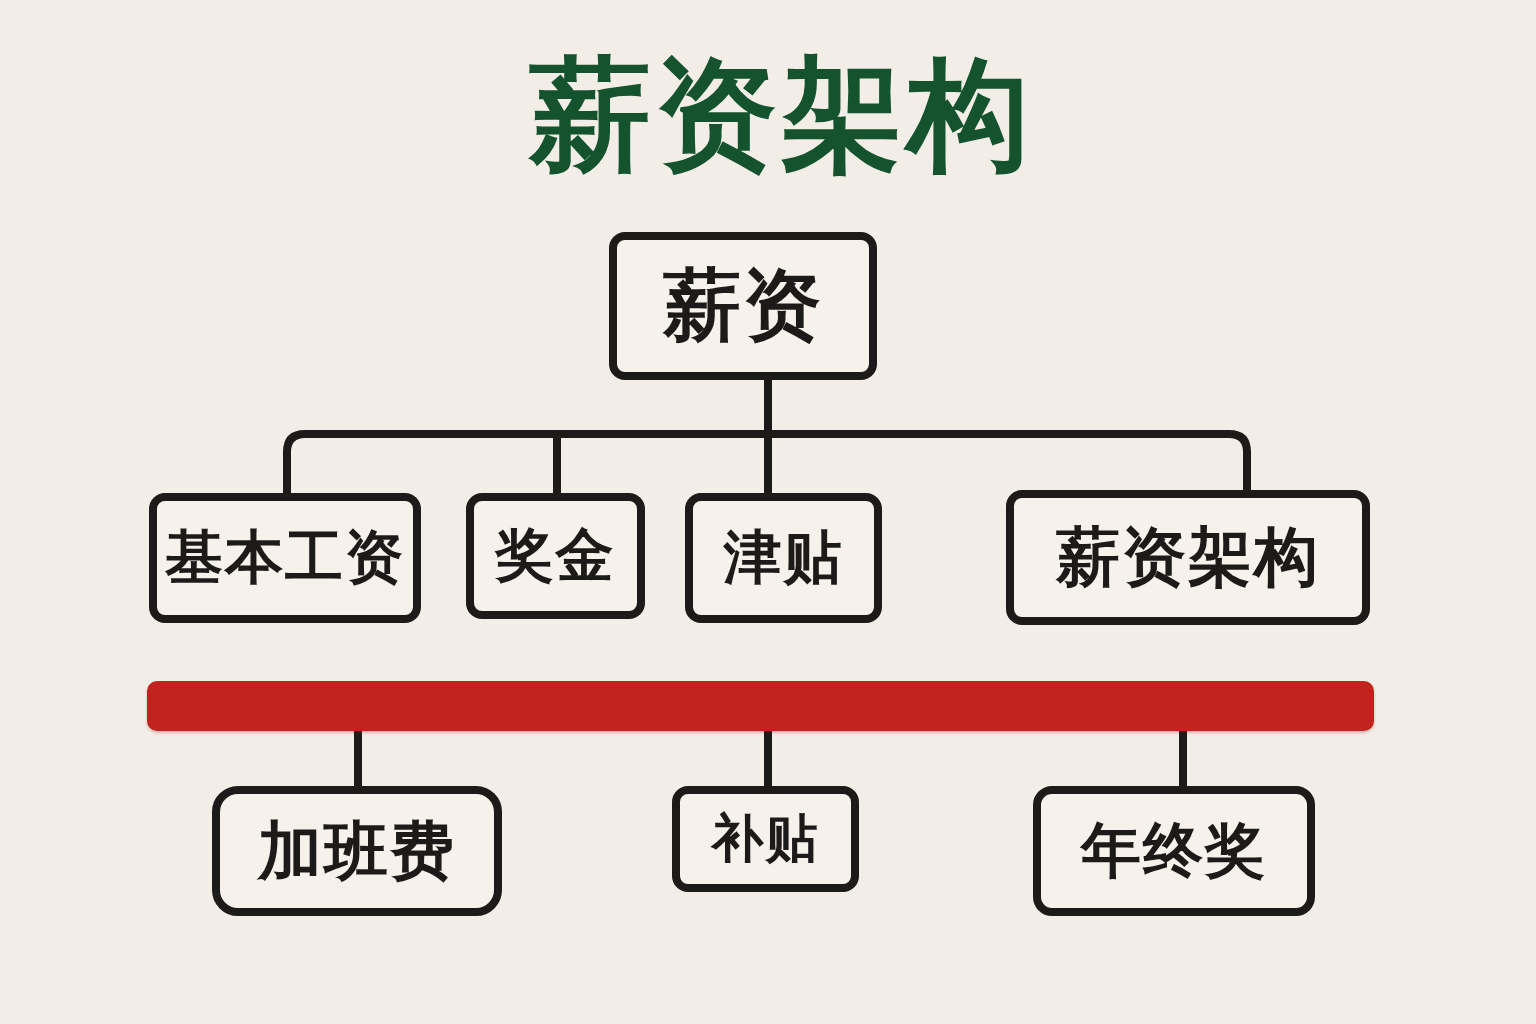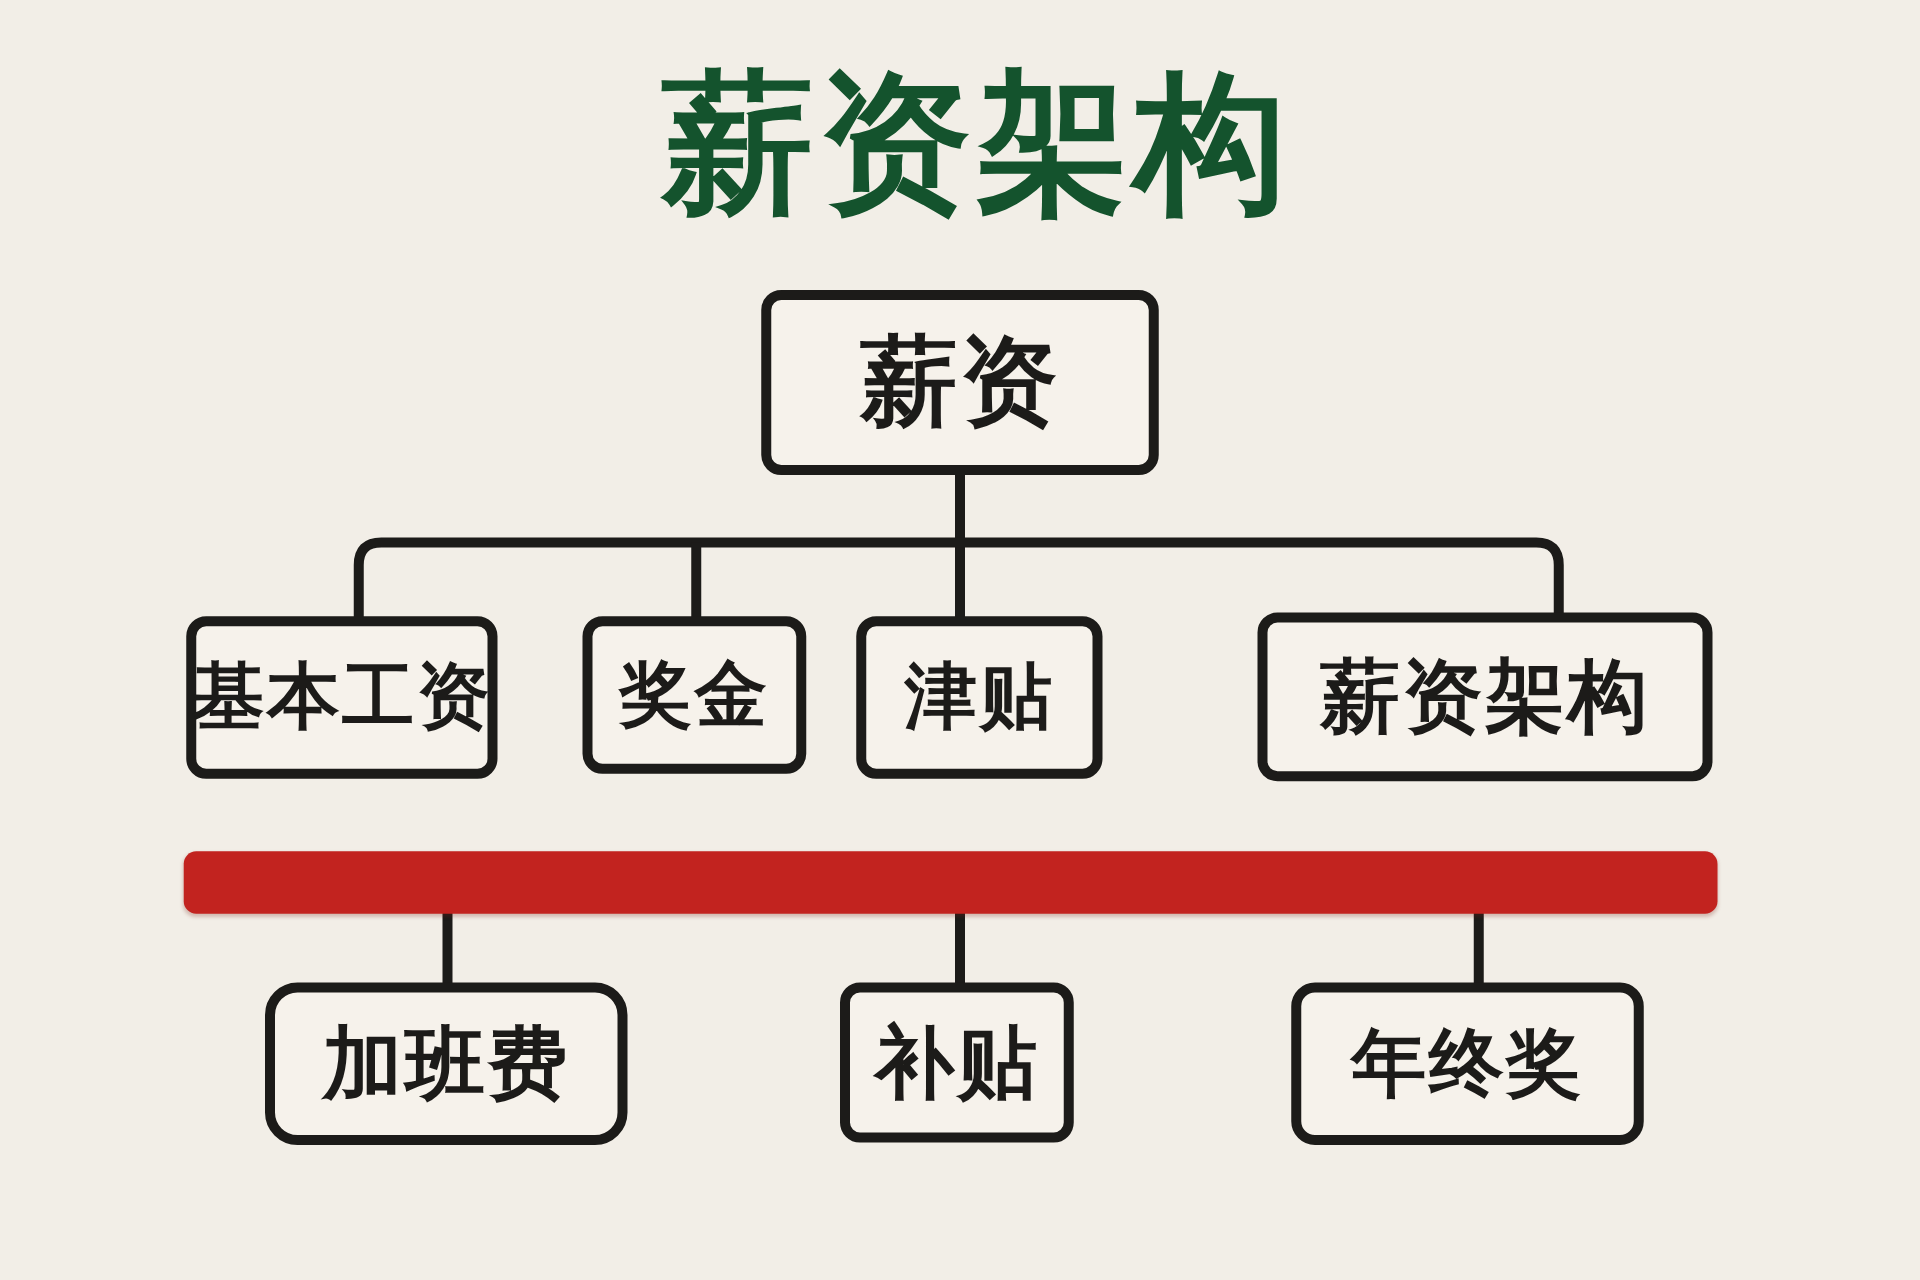--- a/index.html
+++ b/index.html
@@ -44,27 +44,27 @@
     border: 8px solid #1c1b19;
     border-radius: 16px;
     display: flex;
     align-items: center;
     justify-content: center;
     font-weight: 900;
     color: #1c1b19;
     white-space: nowrap;
     letter-spacing: 2px;
   }
-  .node-root      { left: 609px;  top: 232px; width: 318px; height: 148px; font-size: 78px; }
-  .node-jiben     { left: 149px;  top: 493px; width: 249px; height: 130px; font-size: 58px; text-align: center; }
+  .node-root      { left: 609px;  top: 232px; width: 268px; height: 148px; font-size: 78px; }
+  .node-jiben     { left: 149px;  top: 493px; width: 272px; height: 130px; font-size: 58px; text-align: center; }
   .node-jiangjin  { left: 466px;  top: 493px; width: 179px; height: 126px; font-size: 58px; }
   .node-jintie    { left: 685px;  top: 493px; width: 197px; height: 130px; font-size: 58px; }
   .node-jixiao    { left: 1006px; top: 490px; width: 364px; height: 135px; font-size: 64px; }
   .node-jiaban    { left: 212px;  top: 786px; width: 290px; height: 130px; font-size: 64px; border-radius: 26px; }
-  .node-butie     { left: 672px;  top: 786px; width: 187px; height: 128px; font-size: 64px; }
+  .node-butie     { left: 672px;  top: 786px; width: 187px; height: 106px; font-size: 52px; }
   .node-nianzhong { left: 1033px; top: 786px; width: 282px; height: 130px; font-size: 60px; border-radius: 19px; }
   .red-divider {
     position: absolute;
     left: 147px;
     top: 681px;
     width: 1227px;
     height: 50px;
     background: #c2231f;
     border-radius: 10px;
     box-shadow: 0 2px 3px rgba(120, 30, 20, 0.25);

